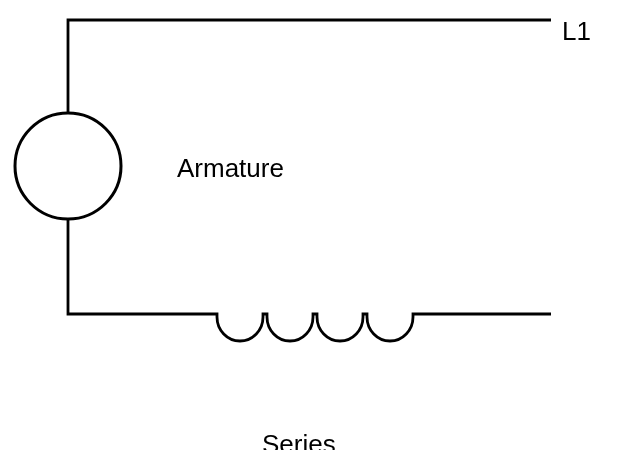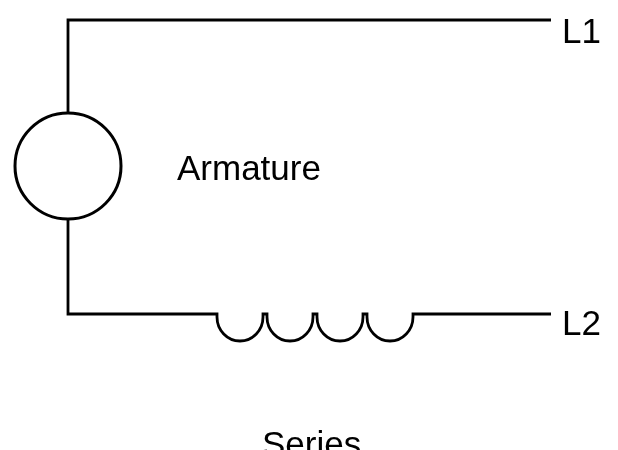--- a/index.html
+++ b/index.html
@@ -16,21 +16,21 @@
     color: #000000;
     overflow: hidden;
   }
   .circuit-svg {
     position: absolute;
     left: 0;
     top: 0;
   }
   .label {
     position: absolute;
-    font-size: 35px;
+    font-size: 26px;
     line-height: 38px;
     white-space: pre;
     color: #000000;
     text-align: right;
   }
   .label-armature { left: 141px; top: 149px; margin-left: 36px; }
   .label-l1 { left: 562px; top: 12px; }
   .label-l2 { left: 562px; top: 304px; }
   .label-winding { left: 262px; top: 349px; }
 </style>
@@ -49,20 +49,19 @@
              a 23 24 0 0 0 46 0 l 0 -3 l 4 0 l 0 3
              a 23 24 0 0 0 46 0 l 0 -3 l 4 0 l 0 3
              a 23 24 0 0 0 46 0 l 0 -3 l 4 0 l 0 3
              a 23 24 0 0 0 46 0 v -3 H 551" fill="none" stroke="#000000" stroke-width="2.8"></path>
   </svg>
 
   <div class="label label-armature">Armature</div>
 
   <div class="label label-l1">L1</div>
 
-  <div class="label label-l2">L2</div>
 
   <div class="label label-winding">
     <div>Series</div>
     
   </div>
 
 </div>
 
 </body></html>

